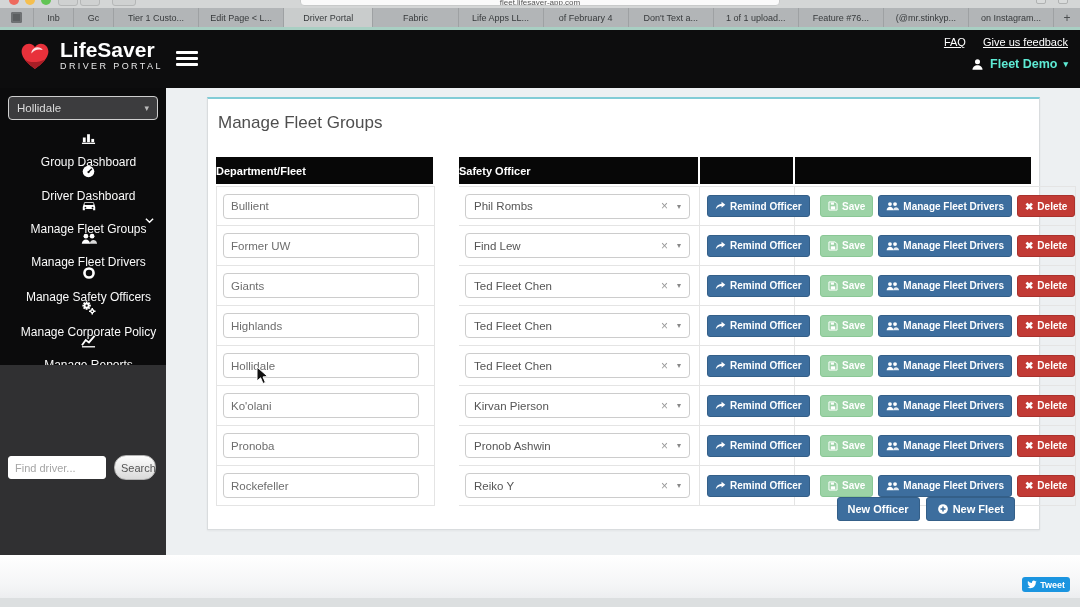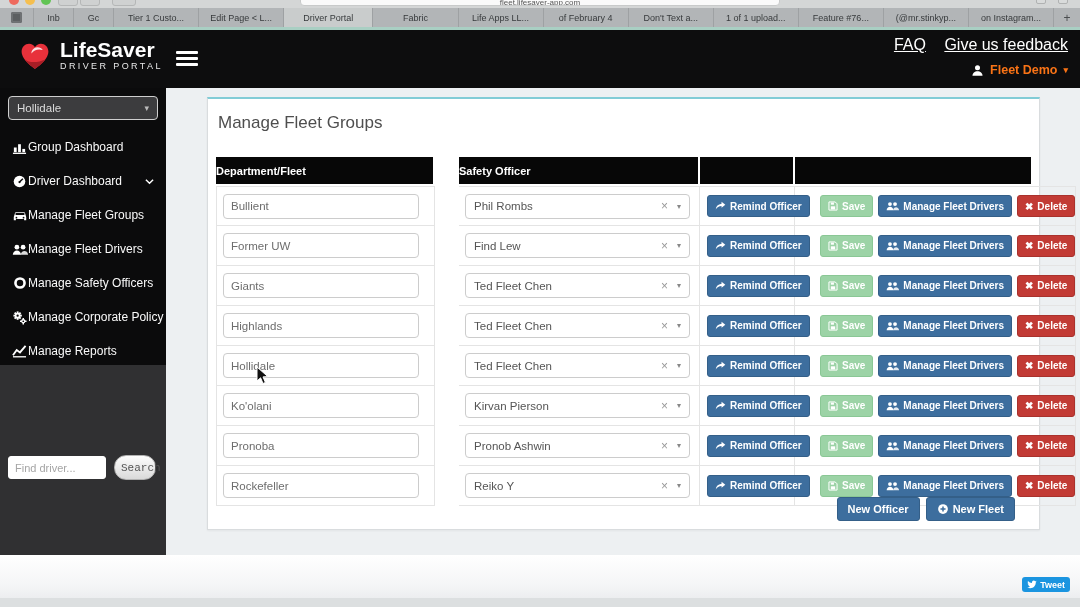--- a/index.html
+++ b/index.html
@@ -32,44 +32,44 @@
   .tealstrip{height:3px;background:#a9cfc3;}
 
   
   .appheader{position:relative;height:58px;background:#0d0d0e;}
   .brand{position:absolute;left:18px;top:9px;display:flex;align-items:center;gap:8px;}
   .brandtext .bn{font-size:21px;font-weight:bold;color:#fff;line-height:22px;}
   .brandtext .bs{font-size:9px;letter-spacing:2.4px;color:#e8e8e8;}
   .hamburger{position:absolute;left:176px;top:21px;width:22px;height:16px;cursor:pointer;}
   .hamburger i{display:block;height:3px;background:#fff;margin-bottom:3px;border-radius:1px;}
   .hdr-right{position:absolute;right:12px;top:6px;text-align:right;}
-  .hdr-links{font-size:16px;color:#fff;}
+  .hdr-links{font-size:11px;color:#fff;}
   .hdr-links span{text-decoration:underline;margin-left:14px;cursor:pointer;}
   .usermenu{margin-top:9px;display:flex;align-items:center;justify-content:flex-end;gap:6px;
-    font-size:12.5px;font-weight:bold;color:#f97316;cursor:pointer;}
+    font-size:12.5px;font-weight:bold;color:#5eead4;cursor:pointer;}
   .usermenu .caret{font-size:9px;}
 
   
   .appbody{display:flex;height:467px;}
   .sidebar{position:relative;width:166px;background:#0b0b0c;flex:0 0 166px;}
   .grp-select{margin:8px;height:24px;background:#3c3c3e;border:1px solid #cfcfcf;border-radius:4px;
     display:flex;align-items:center;padding:0 8px;color:#dcdcdc;font-size:11.5px;cursor:pointer;}
   .grp-select .caret{margin-left:auto;color:#bbb;font-size:9px;}
   .nav{margin-top:10px;}
-  .navitem{height:34px;display:flex;align-items:center;padding-left:11px;
-    color:#fafafa;font-size:12px;cursor:pointer;}
+  .navitem{height:34px;display:flex;align-items:center;padding-left:11px;gap:10px;
+    color:#fafafa;font-size:12px;cursor:pointer;flex-direction:column;}
   .navitem .nicon{width:17px;display:flex;justify-content:center;}
   .navitem .chev{margin-left:auto;margin-right:12px;}
   .sb-search{position:absolute;left:0;right:0;top:277px;bottom:0;background:#303032;
     padding:15px 8px 0 8px;display:flex;gap:8px;align-items:center;}
   .sb-search input{width:98px;height:23px;border:1px solid #fff;border-radius:3px;
     font-size:11px;padding:0 6px;color:#333;font-family:inherit;}
   .sb-search input::placeholder{color:#a5a5a5;}
   .sb-search button{width:42px;height:25px;background:linear-gradient(#fdfdfd,#dadada);
-    border:1px solid #b2b2b2;border-radius:12px;font-size:11px;color:#555;font-family:Liberation Mono, monospace;cursor:pointer;}
+    border:1px solid #b2b2b2;border-radius:12px;font-size:11px;color:#555;font-family:Liberation Sans, sans-serif;cursor:pointer;}
 
   .main{position:relative;flex:1;}
   .card{position:absolute;left:41px;top:9px;width:833px;height:433px;background:#fff;
     border:1px solid #d9dcde;border-top:2px solid #82ccd6;box-shadow:0 1px 2px rgba(0,0,0,.05);}
   .cardtitle{margin:14px 0 0 10px;font-size:17px;font-weight:400;color:#4e4e4e;}
 
   .tbl{margin:24px 8px 0 8px;}
   .thead{display:flex;height:27px;margin-bottom:2px;}
   .th{background:#070707;color:#fff;font-size:11px;font-weight:bold;
     display:flex;align-items:center;border-right:2px solid #fff;}

